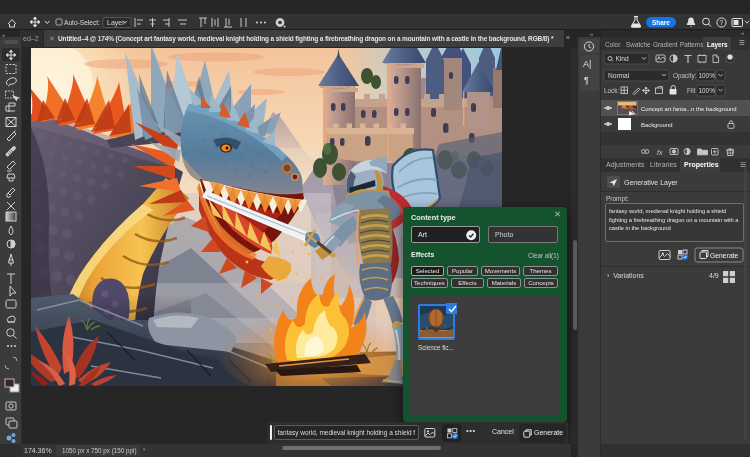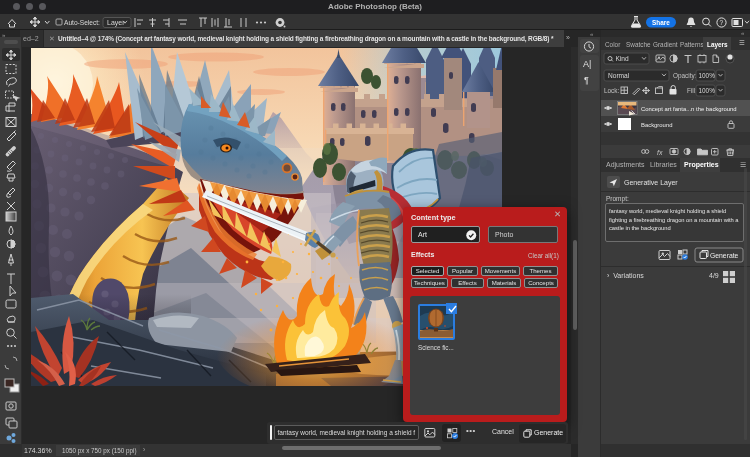--- a/index.html
+++ b/index.html
@@ -3,26 +3,20 @@
 <style>
   html,body{margin:0;padding:0;background:#262626;}
   *{box-sizing:border-box;font-family:"Liberation Sans",sans-serif;}
   #app{position:relative;width:750px;height:457px;overflow:hidden;background:#262626;}
   .abs{position:absolute;}
   .txt{color:#d6d6d6;}
 </style></head>
 <body>
 <div id="app">
 
-<div class="abs" style="left:0;top:0;width:750px;height:14px;background:#1e1e20;">
-  <div class="abs" style="left:13px;top:3px;width:7px;height:7px;border-radius:50%;background:#58585c;"></div>
-  <div class="abs" style="left:26px;top:3px;width:7px;height:7px;border-radius:50%;background:#58585c;"></div>
-  <div class="abs" style="left:39px;top:3px;width:7px;height:7px;border-radius:50%;background:#58585c;"></div>
-  <div class="abs" style="left:0;top:2px;width:750px;text-align:center;font-size:8px;font-weight:bold;color:#b2b2b2;">Adobe Photoshop (Beta)</div>
-</div>
 
 <div class="abs" style="left:0;top:14px;width:750px;height:16px;background:#333333;border-bottom:1px solid #1c1c1c;">
   <svg class="abs" style="left:0;top:0" width="300" height="16" viewBox="0 0 300 16">
     <g stroke="#d8d8d8" fill="none" stroke-width="1">
       <path d="M8 10 L12 5.5 L16 10 M9.5 10 L9.5 13 L14.5 13 L14.5 10"></path>
       <path d="M35 3 L35 13 M30 8 L40 8 M35 3 l-1.6 2 h3.2 z M35 13 l-1.6 -2 h3.2 z M30 8 l2 -1.6 v3.2 z M40 8 l-2 -1.6 v3.2 z" fill="#d8d8d8"></path>
       <path d="M45 7 l2.2 2.5 l2.2 -2.5"></path>
       <rect x="56" y="5" width="6" height="6" rx="1" stroke="#a8a8a8"></rect>
     </g>
     <text x="64" y="11" font-size="6.6" fill="#d8d8d8">Auto-Select:</text>
@@ -853,21 +847,21 @@
           <rect x="1" y="1" width="5.2" height="5.2"></rect>
           <rect x="7.8" y="1" width="5.2" height="5.2"></rect>
           <rect x="1" y="7.8" width="5.2" height="5.2"></rect>
           <rect x="7.8" y="7.8" width="5.2" height="5.2"></rect>
         </g>
       </svg>
   <div class="abs" style="left:143px;top:10px;width:2.5px;height:272px;background:#4a4a4a;border-radius:1px;opacity:0.55;"></div>
   <div class="abs" style="left:0;top:286px;width:149px;height:13px;background:#303030;"></div>
 </div>
 
-<div id="dlg" class="abs" style="left:403px;top:207px;width:164px;height:215px;background:#b91c1c;border-radius:4px;box-shadow:0 4px 14px rgba(0,0,0,0.55);">
+<div id="dlg" class="abs" style="left:403px;top:207px;width:164px;height:215px;background:#14532d;border-radius:4px;box-shadow:0 4px 14px rgba(0,0,0,0.55);">
   <div class="abs" style="left:8px;top:6px;font-size:7.3px;font-weight:bold;color:#ececec;">Content type</div>
   <div class="abs" style="left:151px;top:2px;font-size:8.5px;color:#b8b8b8;">✕</div>
   <div class="abs" style="left:8px;top:19px;width:69px;height:17px;background:#202020;border:1px solid #9a9a9a;border-radius:2px;">
     <span class="abs" style="left:6px;top:4px;font-size:7px;color:#e8e8e8;">Art</span>
     <svg class="abs" style="left:54px;top:3.2px" width="10.5" height="10.5" viewBox="0 0 11 11">
           <circle cx="5.5" cy="5.5" r="5.2" fill="#f2f2f2"></circle>
           <path d="M3.2 5.6 l1.6 1.7 l3 -3.4" stroke="#202020" stroke-width="1.3" fill="none"></path>
         </svg>
   </div>
   <div class="abs" style="left:85px;top:19px;width:70px;height:17px;background:#333333;border:1px solid #787878;border-radius:2px;">

